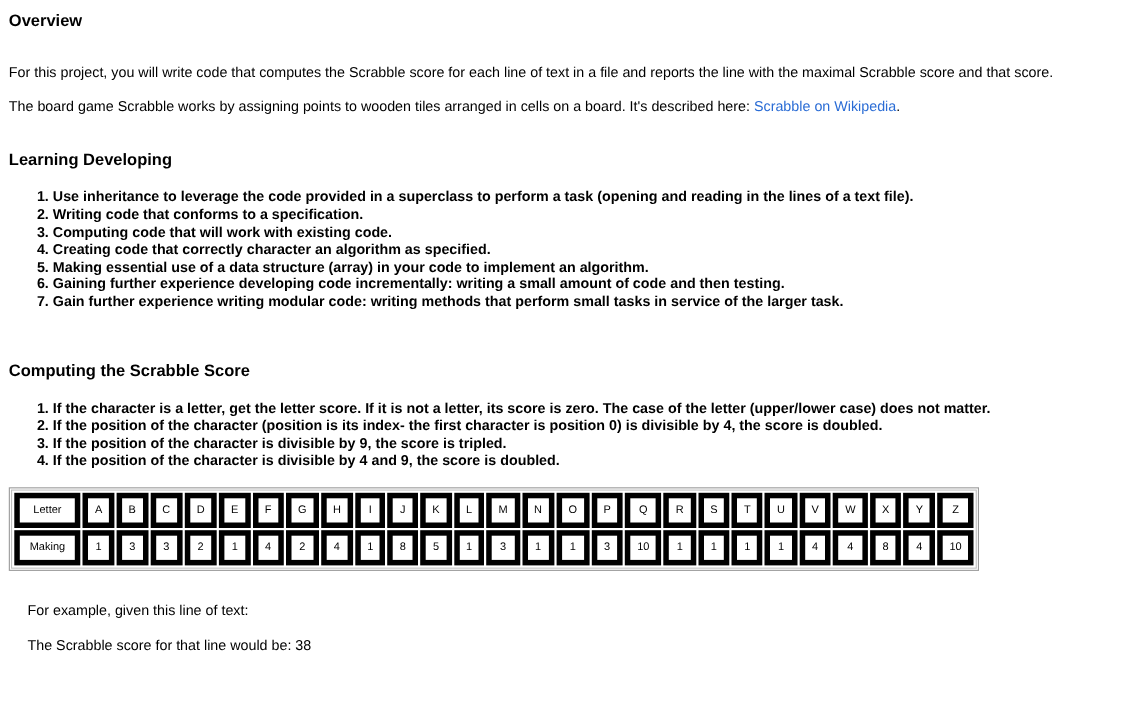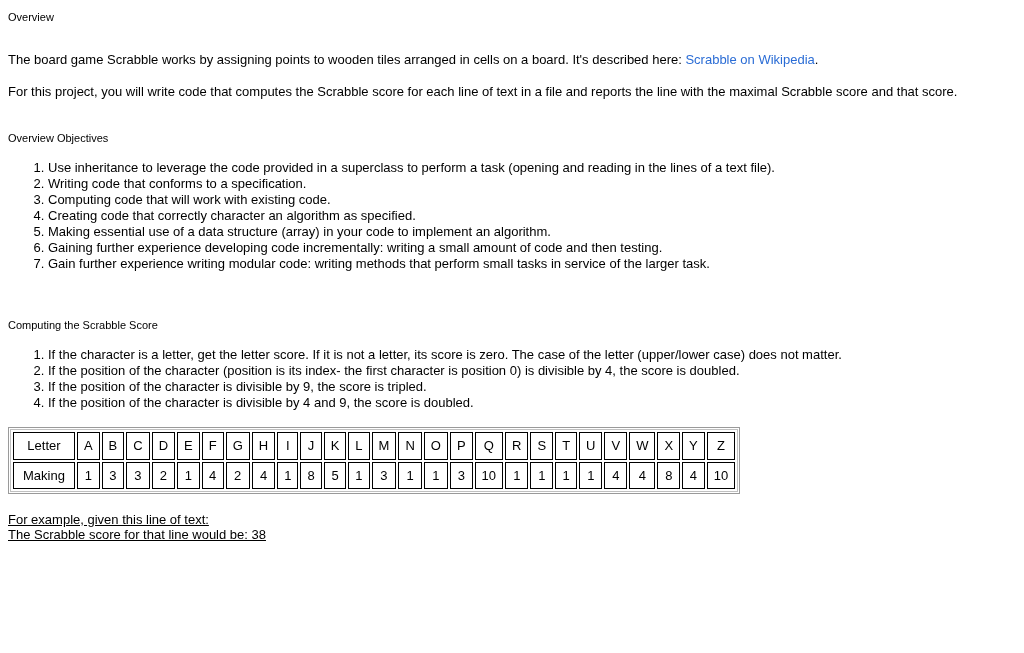--- a/index.html
+++ b/index.html
@@ -11,97 +11,97 @@
     font-family: "Liberation Sans", sans-serif;
     font-size: 13px;
     line-height: 1.3;
   }
   .page {
     width: 1024px;
     min-height: 653px;
     padding: 10px 8px 20px 8px;
   }
   h1.heading, h2.heading {
-    font-size: 11px;
-    font-weight: normal;
+    font-size: 15px;
+    font-weight: bold;
     margin: 0 0 0 0;
   }
   h1.heading { margin-bottom: 28px; }
   h2.heading { margin-top: 30px; margin-bottom: 16px; }
   h2.heading.big-gap { margin-top: 46px; }
   p.para {
     margin: 0 0 15px 0;
   }
   ol.num-list {
     margin: 16px 0 16px 0;
     padding-left: 40px;
   }
   ol.num-list li {
     margin: 0 0 1px 0;
     line-height: 1.15;
+    font-weight: bold;
   }
   .table-caption {
     margin: 26px 0 6px 0;
   }
   .table-frame {
     display: inline-block;
     border: 1px solid #9a9a9a;
     padding: 1px;
     margin: 0 0 8px 0;
     background: #ffffff;
   }
   table.scores {
     border-collapse: separate;
     border-spacing: 2px;
     border: 1px solid #c0c0c0;
   }
   table.scores td {
-    border: 1px solid #000000;
+    border: 5px solid #000000;
     padding: 5px 6px;
     text-align: center;
     min-width: 12px;
-    font-size: 13px;
+    font-size: 10px;
     line-height: 1.2;
     margin-left: 28px;
   }
   table.scores td.head-cell {
     padding: 5px 9px;
     text-align: center;
   }
   .example-block {
     margin-top: 6px;
   }
   .example-block > div {
     line-height: 1.12;
-    margin: 0;
-    text-decoration: underline;
+    margin: 17px;
   }
   .mono {
     font-family: "Liberation Mono", "DejaVu Sans Mono", monospace;
     font-size: 12.5px;
     letter-spacing: 0.5px;
   }
   a.doc-link {
     color: var(--link-color, #2a6cd5);
     text-decoration: none;
     cursor: pointer;
   }
 </style>
 </head>
 <body>
 
 <div class="page">
 
   <h1 class="heading">Overview</h1>
 
+  <p class="para">For this project, you will write code that computes the Scrabble score for each line of text in a file and reports the line with the maximal Scrabble score and that score.</p>
+
   <p class="para"><span>The board game Scrabble works by assigning points to wooden tiles arranged in cells on a board. It's described here: </span><a class="doc-link" href="#">Scrabble on Wikipedia</a><span>.</span></p>
 
-  <p class="para">For this project, you will write code that computes the Scrabble score for each line of text in a file and reports the line with the maximal Scrabble score and that score.</p>
-
-  <h2 class="heading">Overview Objectives</h2>
+  <h2 class="heading">Learning Developing</h2>
 
   <ol class="num-list">
     <li>Use inheritance to leverage the code provided in a superclass to perform a task (opening and reading in the lines of a text file).</li>
     <li>Writing code that conforms to a specification.</li>
     <li>Computing code that will work with existing code.</li>
     <li>Creating code that correctly character an algorithm as specified.</li>
     <li>Making essential use of a data structure (array) in your code to implement an algorithm.</li>
     <li>Gaining further experience developing code incrementally: writing a small amount of code and then testing.</li>
     <li>Gain further experience writing modular code: writing methods that perform small tasks in service of the larger task.</li>
   </ol>

